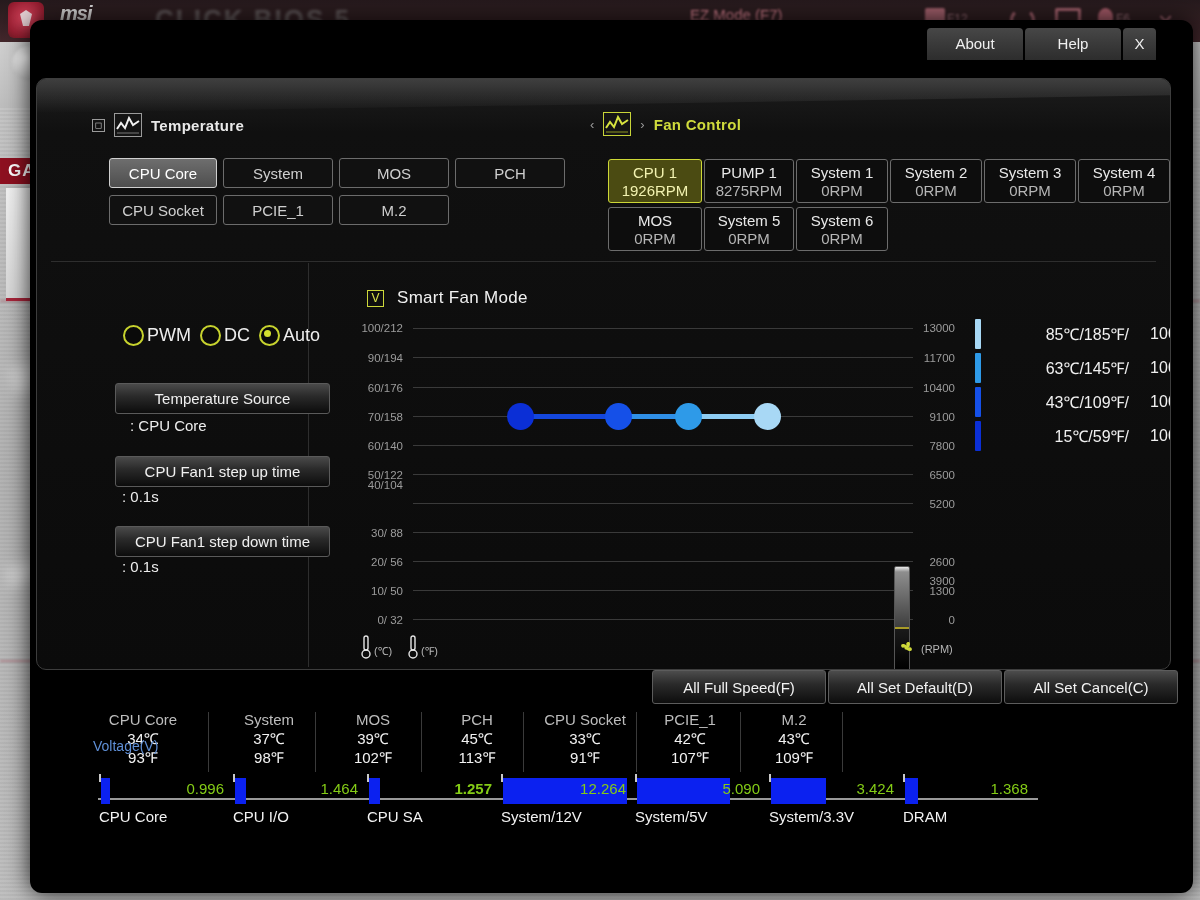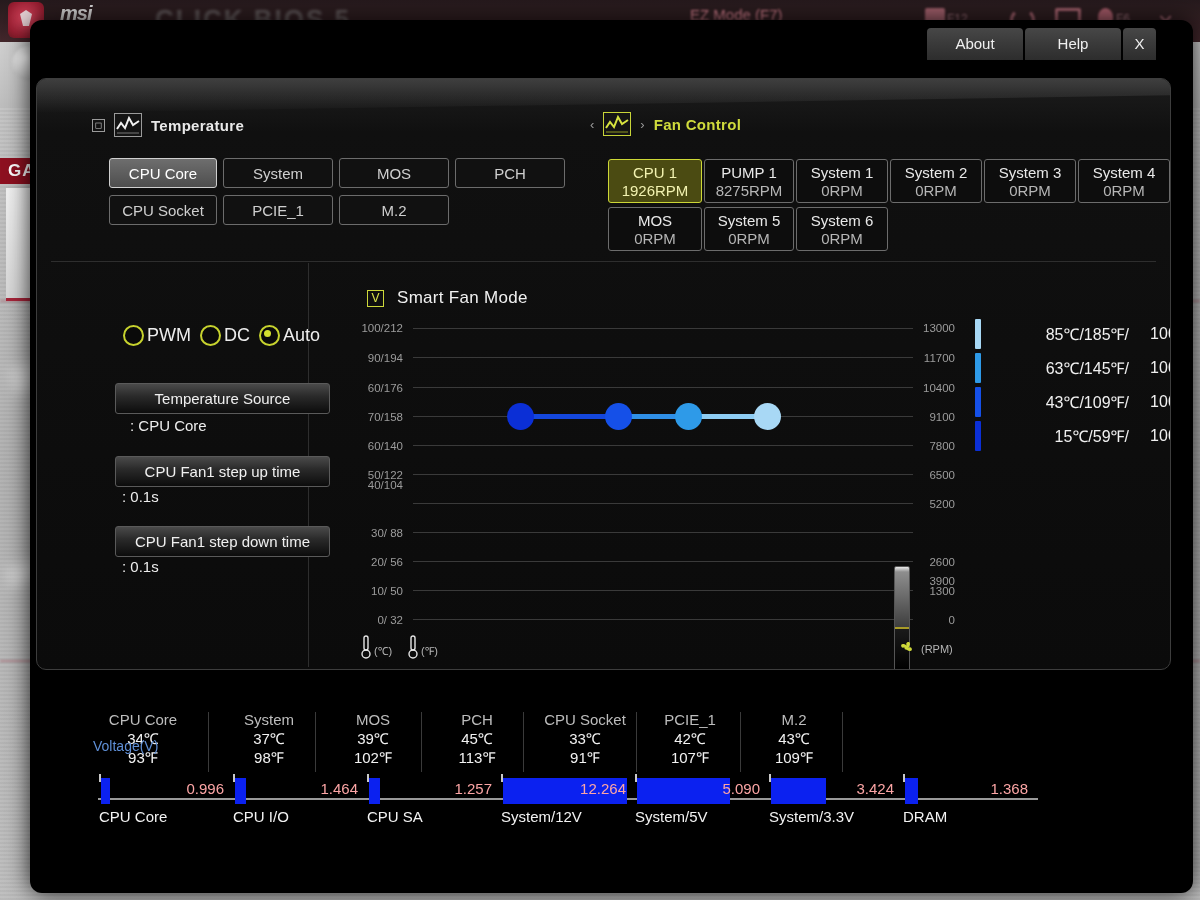--- a/index.html
+++ b/index.html
@@ -188,21 +188,21 @@
   .tcell .f{color:#f2f2f2;font-size:15px;line-height:19px;}
   .tsep{position:absolute;top:2px;width:1px;height:60px;background:#3a3a3a;}
 
   
   #volt{position:absolute;left:6px;top:716px;width:1133px;height:110px;}
   #volt .vtitle{position:absolute;left:57px;top:2px;color:#5f8fd6;font-size:14px;}
   .vtrack{position:absolute;left:62px;top:62px;width:940px;height:2px;background:#9a9a9a;}
   .vcell{position:absolute;top:42px;}
   .vcell .tickmark{position:absolute;left:0;top:-4px;width:2px;height:8px;background:#c9c9c9;}
   .vcell .bar{position:absolute;left:2px;top:0;height:26px;background:#0b21f0;}
-  .vcell .val{position:absolute;top:2px;color:#fca5a5;font-size:15px;text-align:right;}
+  .vcell .val{position:absolute;top:2px;color:#84cc16;font-size:15px;text-align:right;}
   .vcell .nm{position:absolute;top:30px;left:0;color:#f2f2f2;font-size:15px;white-space:nowrap;}
 </style>
 </head>
 <body>
 
 <div id="bg">
   <div class="body"></div>
   <div class="subrow"></div>
   <div class="redline" style="top:300px"></div>
   <div class="redline" style="top:660px"></div>
@@ -428,20 +428,25 @@
       <svg width="19" height="19" viewBox="0 0 19 19">
         <circle cx="9.5" cy="9.5" r="2.2" fill="#cfd93a"></circle>
         <path d="M9.5 7.3 C6 5 3 6 4.5 9 C5.4 10.5 8 9.8 9.5 7.3 Z" fill="#cfd93a"></path>
         <path d="M11.7 9.5 C14 6 13 3 10 4.5 C8.5 5.4 9.2 8 11.7 9.5 Z" fill="#cfd93a"></path>
         <path d="M9.5 11.7 C13 14 16 13 14.5 10 C13.6 8.5 11 9.2 9.5 11.7 Z" fill="#cfd93a"></path>
       </svg>
     </div>
     <div class="unit" style="left:884px;top:564px;">(RPM)</div>
   </div>
 
+  <div class="actbar">
+    <div class="actbtn" style="left:616px;width:172px;">All Full Speed(F)</div>
+    <div class="actbtn" style="left:792px;width:172px;">All Set Default(D)</div>
+    <div class="actbtn" style="left:968px;width:172px;">All Set Cancel(C)</div>
+  </div>
 
   <div id="temps">
     <div class="tcell" style="left:48px;width:118px;">
       <div class="n">CPU Core</div>
       <div class="c">34℃</div>
       <div class="f">93℉</div>
     </div>
     <div class="tsep" style="left:172px;"></div>
     <div class="tcell" style="left:178px;width:110px;">
       <div class="n">System</div>
@@ -493,21 +498,21 @@
     </div>
     <div class="vcell" style="left:197px;width:131px;">
       <div class="tickmark"></div>
       <div class="bar" style="width:11px;"></div>
       <div class="val" style="left:25px;width:100px;">1.464</div>
       <div class="nm">CPU I/O</div>
     </div>
     <div class="vcell" style="left:331px;width:131px;">
       <div class="tickmark"></div>
       <div class="bar" style="width:11px;"></div>
-      <div class="val" style="left:25px;width:100px;">1.257</div>
+      <div class="val" style="left:25px;width:100px;font-weight:bold;">1.257</div>
       <div class="nm">CPU SA</div>
     </div>
     <div class="vcell" style="left:465px;width:131px;">
       <div class="tickmark"></div>
       <div class="bar" style="width:124px;"></div>
       <div class="val" style="left:25px;width:100px;">12.264</div>
       <div class="nm">System/12V</div>
     </div>
     <div class="vcell" style="left:599px;width:131px;">
       <div class="tickmark"></div>

